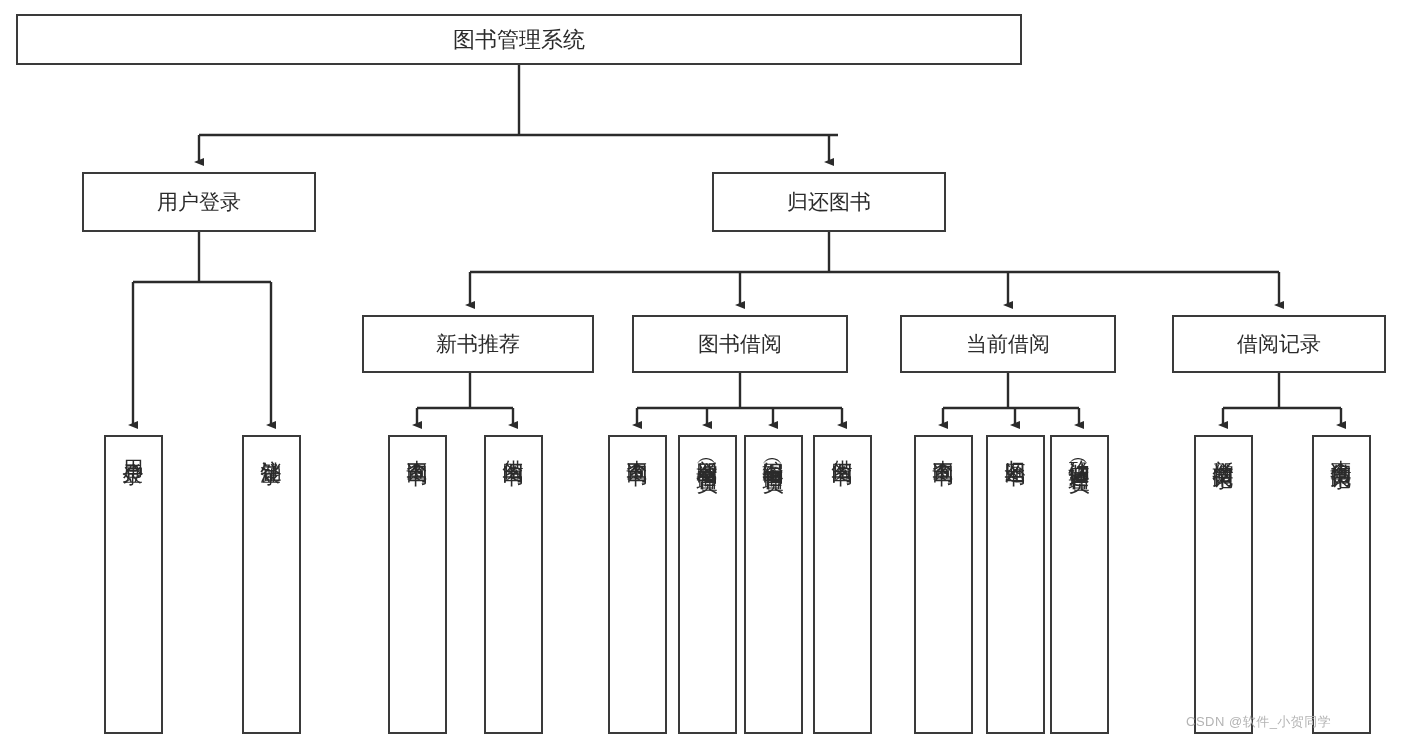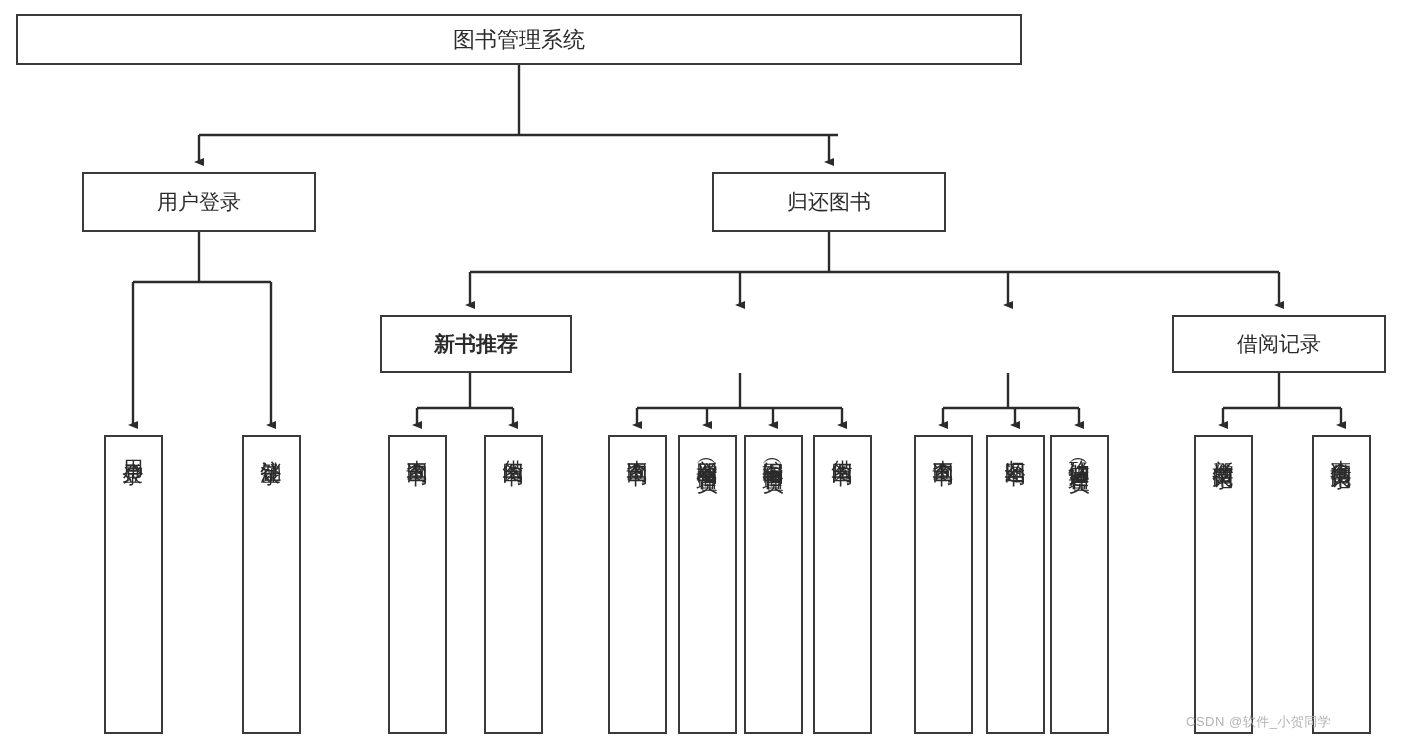--- a/index.html
+++ b/index.html
@@ -105,22 +105,28 @@
     <span class="node-label">图书管理系统</span>
   </div>
 
   <div class="node h-node" style="left:82px;top:172px;width:234px;height:60px;">
     <span class="node-label">用户登录</span>
   </div>
   <div class="node h-node" style="left:712px;top:172px;width:234px;height:60px;">
     <span class="node-label">归还图书</span>
   </div>
 
-  <div class="node h-node" style="left:380px;top:315px;width:192px;height:58px;font-weight:bold;">
+  <div class="node h-node" style="left:362px;top:315px;width:232px;height:58px;">
     <span class="node-label">新书推荐</span>
+  </div>
+  <div class="node h-node" style="left:632px;top:315px;width:216px;height:58px;">
+    <span class="node-label">图书借阅</span>
+  </div>
+  <div class="node h-node" style="left:900px;top:315px;width:216px;height:58px;">
+    <span class="node-label">当前借阅</span>
   </div>
   <div class="node h-node" style="left:1172px;top:315px;width:214px;height:58px;align-items:center;">
     <span class="node-label">借阅记录</span>
   </div>
 
   <div class="node v-node" style="left:104px;top:435px;width:59px;height:299px;">
     <span class="node-label">用户登录</span>
   </div>
   <div class="node v-node" style="left:242px;top:435px;width:59px;height:299px;">
     <span class="node-label">注销登录</span>

